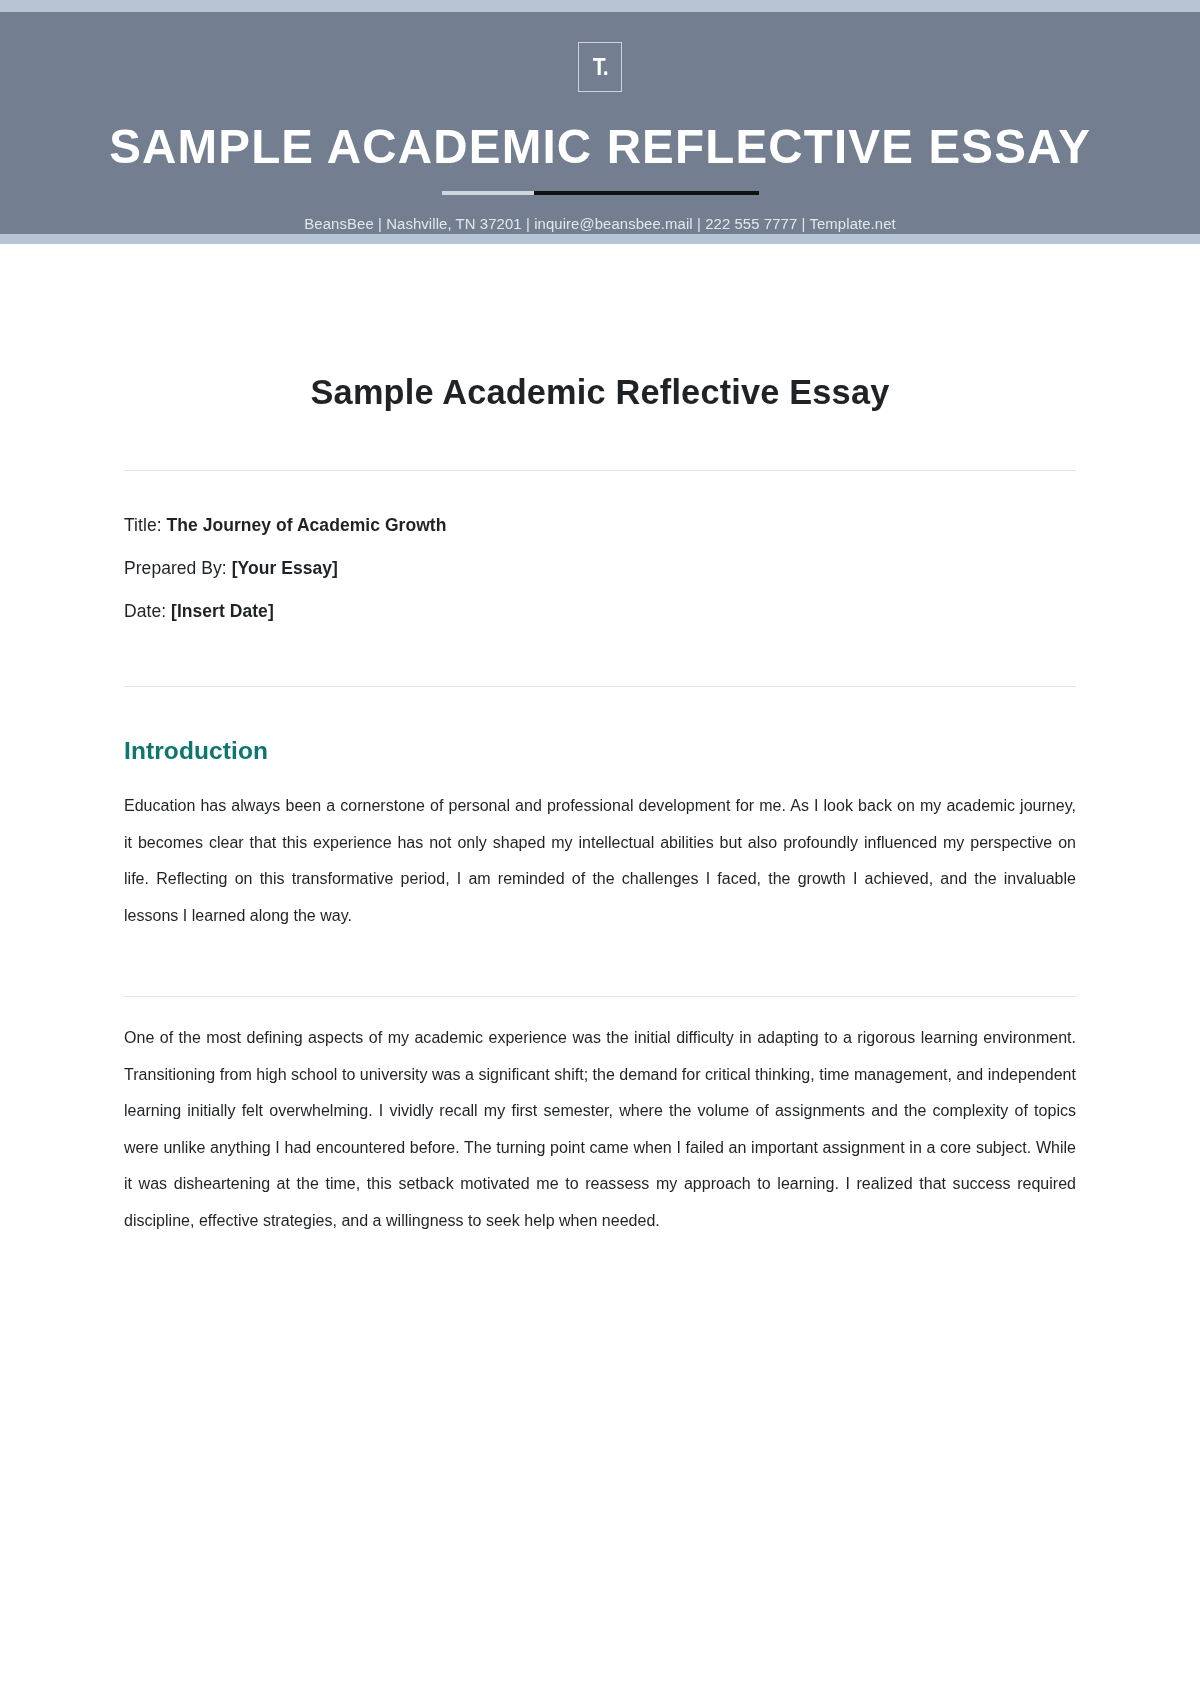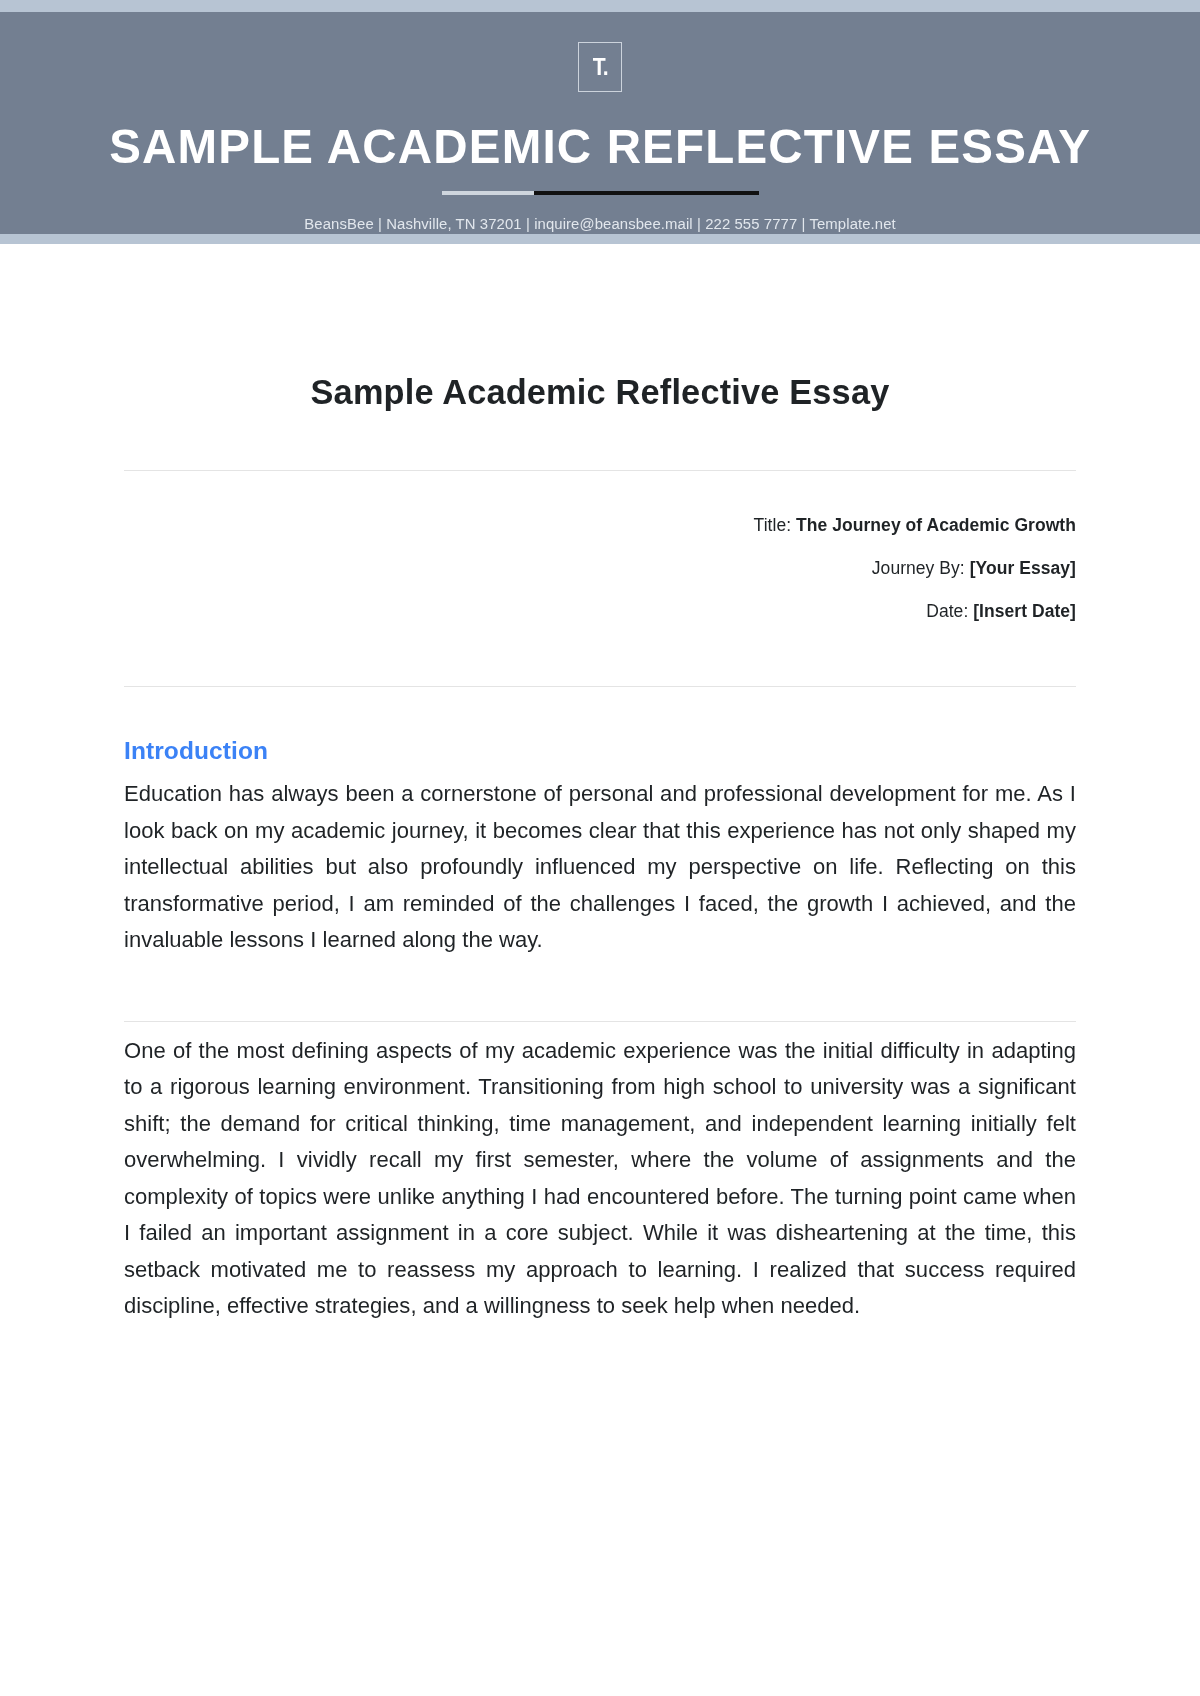--- a/index.html
+++ b/index.html
@@ -116,39 +116,38 @@
   .divider.d3 { margin-top: 62px; }
 
   .meta-block {
     margin-top: 44px;
   }
   .meta-line {
     font-size: 17.5px;
     color: #1f2326;
     margin-bottom: 22px;
     letter-spacing: 0.05px;
-    text-align: right;
   }
   .meta-line:last-child { margin-bottom: 12px; }
   .meta-line b { font-weight: bold; }
 
   .section { }
   .section-heading {
     font-size: 24.5px;
     font-weight: bold;
-    color: #3b82f6;
+    color: #0f766e;
     margin-top: 50px;
     letter-spacing: 0.1px;
   }
   .section-body {
-    font-size: 22px;
+    font-size: 16px;
     color: #1f2326;
     line-height: 36.5px;
     text-align: justify;
-    margin-top: 11px;
+    margin-top: 23px;
     letter-spacing: 0.02px;
   }
 </style>
 </head>
 <body>
 
 <div>
 
   <div class="header-strip-top"></div>
 
@@ -175,21 +174,21 @@
     <div class="doc-title">Sample Academic Reflective Essay</div>
 
     <div class="divider d1"></div>
 
     <div class="meta-block">
       <div class="meta-line">
         <span>Title:</span>
         <b>The Journey of Academic Growth</b>
       </div>
       <div class="meta-line">
-        <span>Journey By:</span>
+        <span>Prepared By:</span>
         <b>[Your Essay]</b>
       </div>
       <div class="meta-line">
         <span>Date:</span>
         <b>[Insert Date]</b>
       </div>
     </div>
 
     <div class="divider d2"></div>
 

